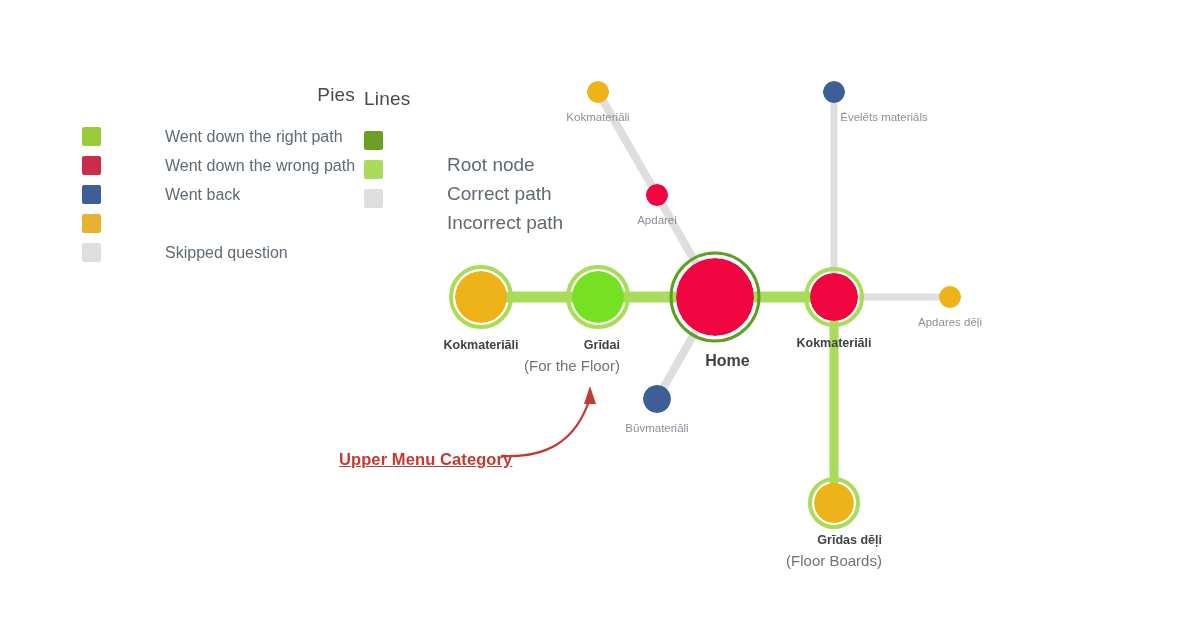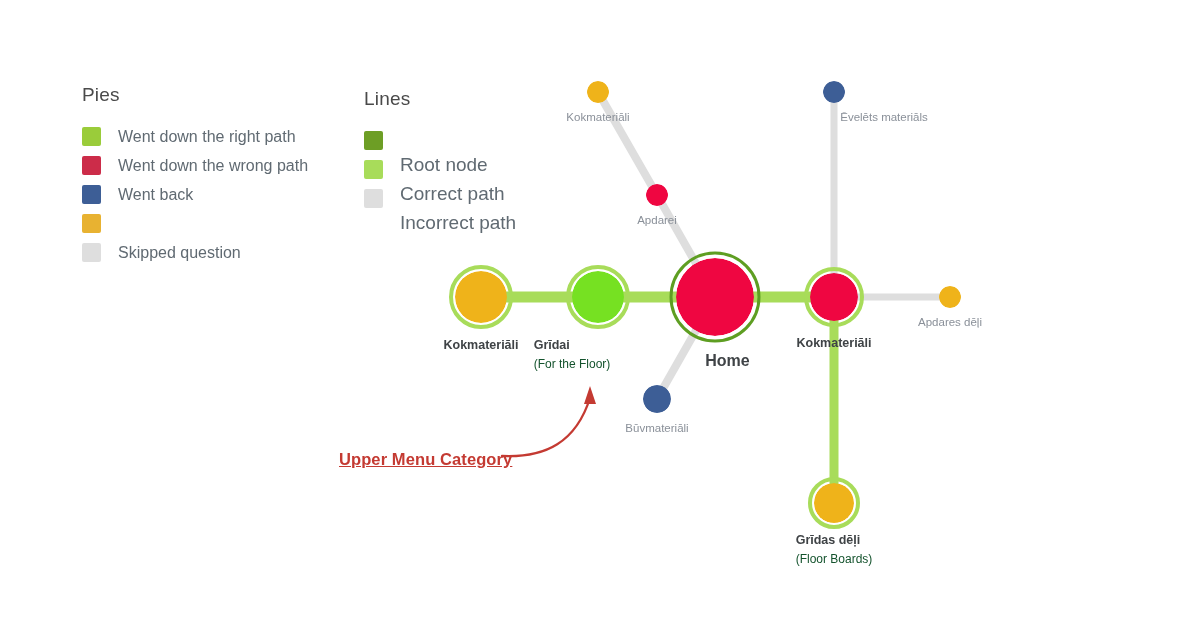--- a/index.html
+++ b/index.html
@@ -9,34 +9,35 @@
     height: 628px;
     background: #ffffff;
     font-family: "Liberation Sans", sans-serif;
     position: relative;
     overflow: hidden;
   }
   #stage { position: absolute; inset: 0; }
 
   
   .legend { position: absolute; }
-  #legend-pies { left: 82px; top: 84px; }
+  #legend-pies { left: 82px; top: 84px; text-align: right; }
   #legend-lines { left: 364px; top: 88px; }
   .legend-title {
     font-size: 19px;
     color: #4a4a4a;
     font-weight: 400;
     letter-spacing: .2px;
     margin: 0 0 16px 0;
     white-space: nowrap;
   }
   .legend-row {
     display: flex;
     align-items: center;
     height: 29px;
+    gap: 47px;
   }
   .swatch {
     width: 19px; height: 19px;
     border-radius: 2px;
     flex: 0 0 auto;
   }
   .legend-label {
     margin-left: 17px;
     font-size: 16px;
     color: #606a72;
@@ -59,43 +60,43 @@
   .ring {
     position: absolute;
     transform: translate(-50%, -50%);
     border-radius: 50%;
     background: transparent;
   }
 
   .nlabel {
     position: absolute;
     transform: translateX(-50%);
-    text-align: left;
+    text-align: right;
     white-space: nowrap;
     line-height: 1.35;
   }
   .nlabel .main {
     font-size: 12.5px;
     font-weight: bold;
     color: #3f4346;
     display: block;
   }
   .nlabel .main.big {
     font-size: 16px;
     color: #3f4346;
     margin-left: 25px;
   }
   .nlabel .main.small {
     font-size: 11.5px;
     font-weight: normal;
     color: #8a9099;
   }
   .nlabel .trans {
-    font-size: 12px;
-    color: #14532d;
+    font-size: 15px;
+    color: #737373;
     display: block;
     margin-top: 2px;
   }
 
   
   #annotation {
     position: absolute;
     left: 339px; top: 450px;
     font-size: 16.5px;
     font-weight: bold;

